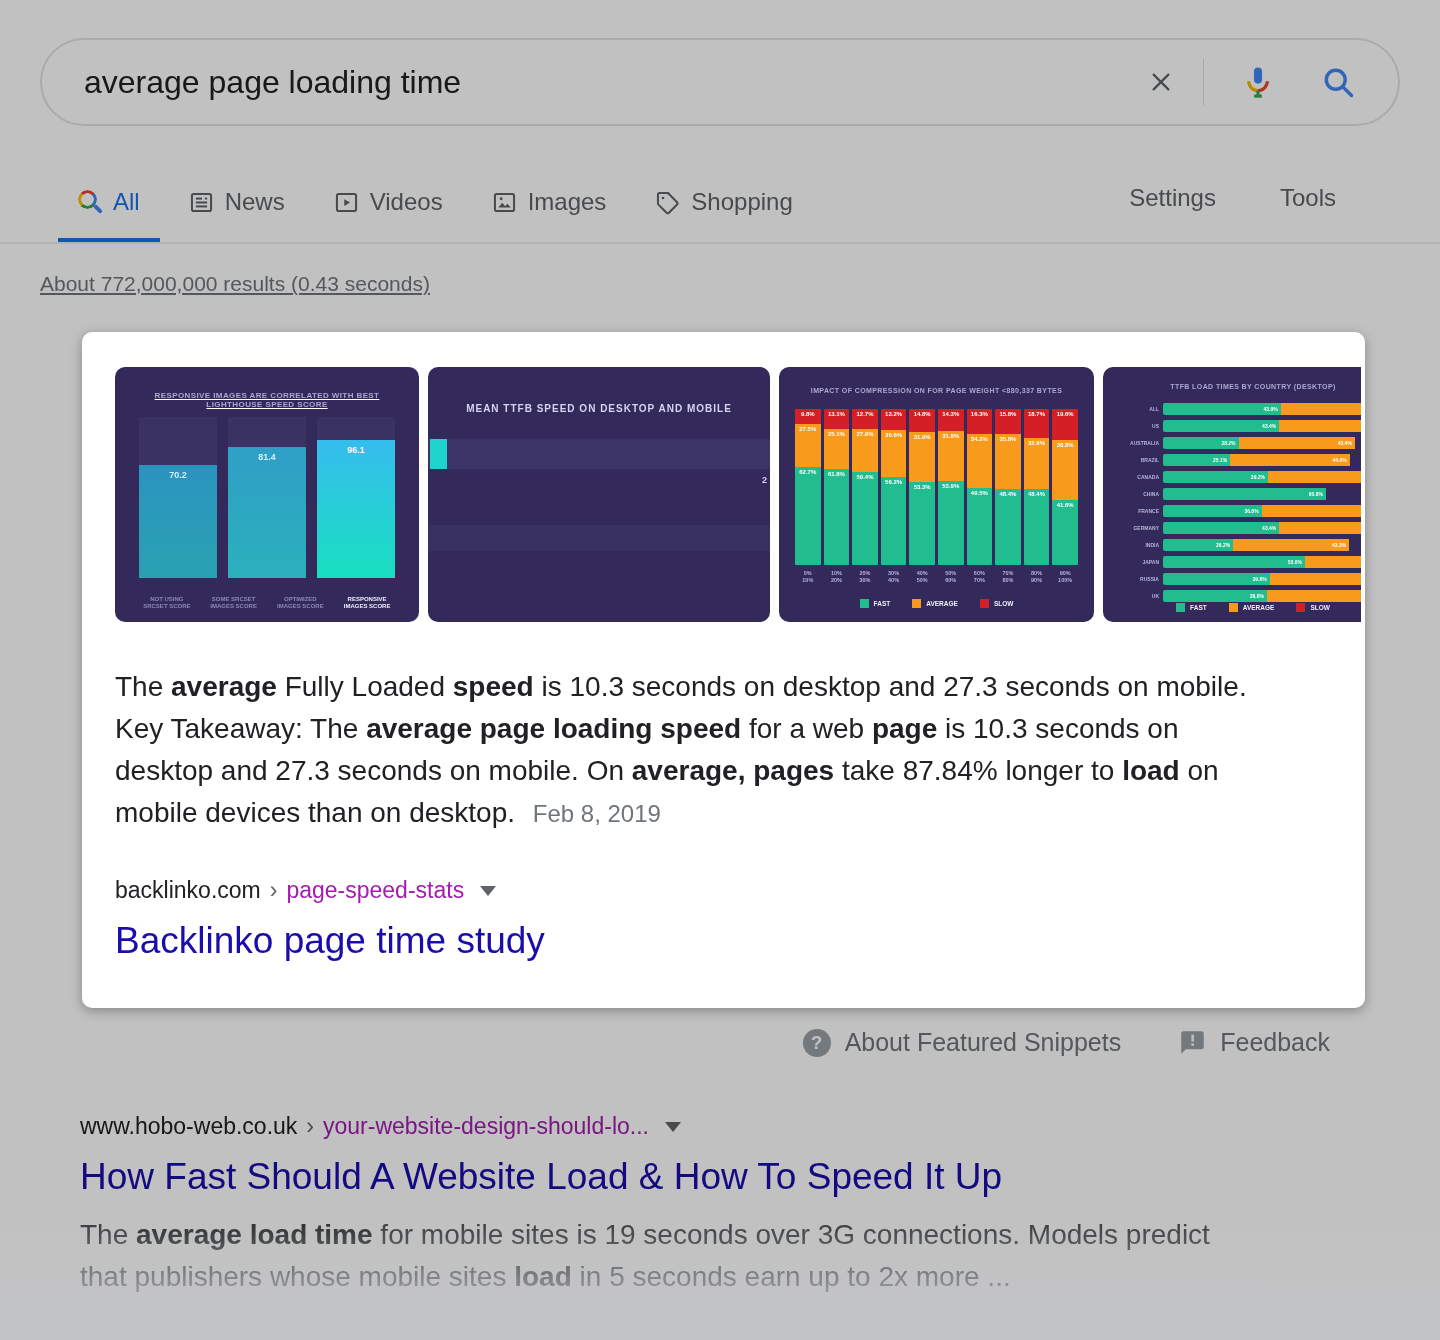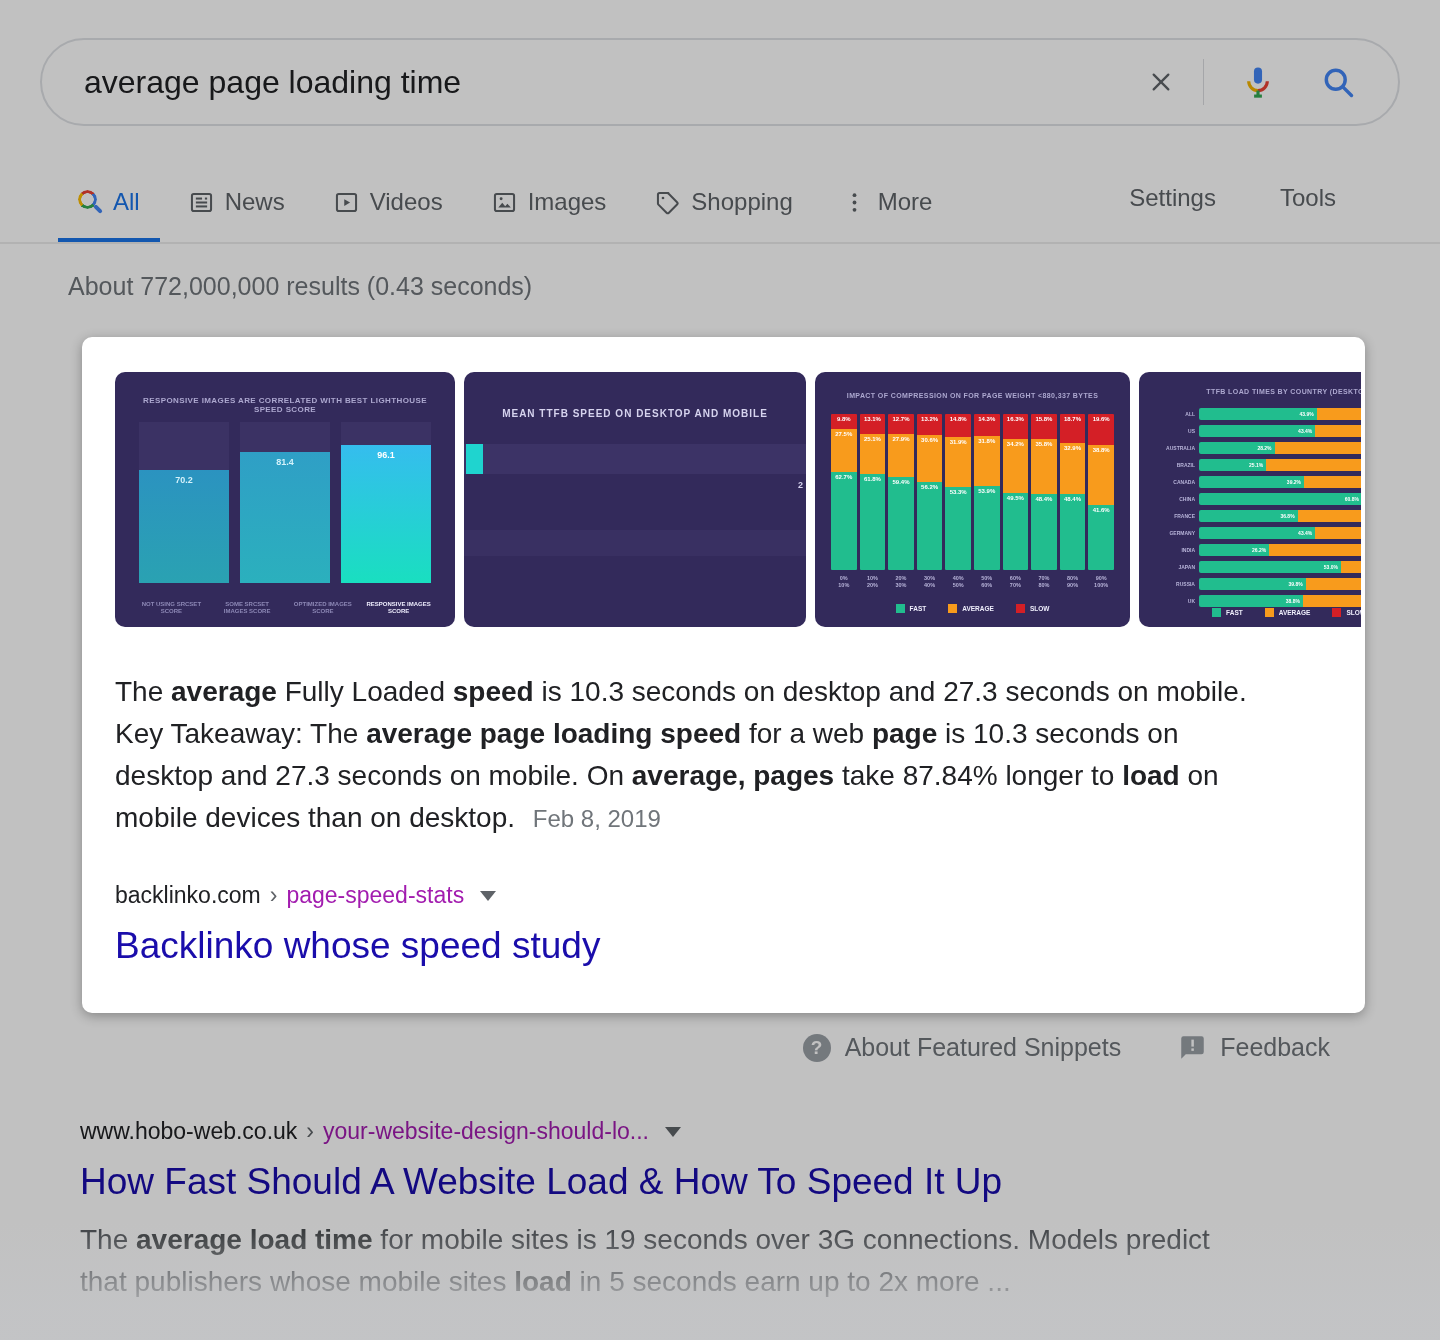--- a/index.html
+++ b/index.html
@@ -37,28 +37,28 @@
   
   .all-mag{position:relative;width:25px;height:25px;display:inline-block;}
   .all-mag .ring{position:absolute;left:0;top:0;width:19px;height:19px;border-radius:50%;
     background:conic-gradient(from -45deg,#ea4335 0 25%,#4285f4 0 50%,#34a853 0 75%,#fbbc05 0 100%);
     -webkit-mask:radial-gradient(circle at center,transparent 0 6px,#000 6.5px);
     mask:radial-gradient(circle at center,transparent 0 6px,#000 6.5px);}
   .all-mag .handle{position:absolute;width:10px;height:4px;background:#4285f4;left:15px;top:17px;
     transform:rotate(45deg);border-radius:2px;}
 
   
-  .stats{margin:28px 0 0 68px;font-size:25px;color:#70757a;}
+  .stats{margin:28px 0 0 40px;font-size:21px;color:#70757a;text-decoration:underline;}
 
   
   .card{position:relative;z-index:10;margin:36px 0 0 82px;width:1283px;box-sizing:border-box;
     background:#fff;border-radius:10px;padding:35px 33px 46px;box-shadow:0 3px 12px rgba(0,0,0,0.30);}
   .thumbs{display:flex;gap:9px;height:255px;overflow:hidden;margin-right:-29px;}
   .thumb{flex:none;height:255px;border-radius:10px;background:#332a5b;position:relative;overflow:hidden;color:#fff;cursor:pointer;}
-  .t1{width:340px;}.t2{width:342px;}.t3{width:315px;}.t4{width:340px;}
+  .t1{width:304px;text-decoration:underline;}.t2{width:342px;}.t3{width:315px;}.t4{width:340px;}
 
   .c-title{text-align:center;font-weight:bold;color:#aca7cf;letter-spacing:0.4px;}
   .t1 .c-title{font-size:8px;margin-top:24px;padding:0 20px;}
   .t1 .plot{position:absolute;left:24px;right:24px;top:50px;bottom:44px;display:flex;gap:11px;}
   .t1 .colwrap{flex:1;position:relative;background:#3b3264;}
   .t1 .bar{position:absolute;left:0;right:0;bottom:0;}
   .t1 .val{position:absolute;top:5px;width:100%;text-align:center;font-size:9px;font-weight:bold;color:rgba(226,248,255,0.92);}
   .t1 .val.last{color:#ffffff;}
   .t1 .cats{position:absolute;left:24px;right:24px;bottom:12px;display:flex;gap:11px;}
   .t1 .cat{flex:1;text-align:center;font-size:6px;line-height:7px;color:#8d88b6;font-weight:600;}
@@ -191,30 +191,20 @@
       </div>
       <div class="tab">
         <span class="ticon">
           <svg width="27" height="27" viewBox="0 0 24 24" fill="none" stroke="#5f6368" stroke-width="1.8">
             <path d="M12.8 3.5H5A1.5 1.5 0 0 0 3.5 5v7.8c0 .4.16.78.44 1.06l7.2 7.2a1.5 1.5 0 0 0 2.12 0l7.24-7.24a1.5 1.5 0 0 0 0-2.12l-7.2-7.2a1.5 1.5 0 0 0-.5-.3z" stroke-linejoin="round"></path>
             <circle cx="8" cy="8" r="1.2" fill="#5f6368" stroke="none"></circle>
           </svg>
         </span>
         <span>Shopping</span>
       </div>
-      <div class="tab">
-        <span class="ticon">
-          <svg width="27" height="27" viewBox="0 0 24 24" fill="#5f6368">
-            <circle cx="12" cy="5.5" r="1.7"></circle>
-            <circle cx="12" cy="12" r="1.7"></circle>
-            <circle cx="12" cy="18.5" r="1.7"></circle>
-          </svg>
-        </span>
-        <span>More</span>
-      </div>
     </div>
   <div class="tabs-right" id="tabs-right">
       <div class="rtab">Settings</div>
       <div class="rtab">Tools</div>
     </div>
 </div>
 
 <div class="stats">About 772,000,000 results (0.43 seconds)</div>
 
 <div class="card">
@@ -501,21 +491,21 @@
     <span id="snippet-rich"><span>The </span><b>average</b><span> Fully Loaded </span><b>speed</b><span> is 10.3 seconds on desktop and 27.3 seconds on mobile. Key Takeaway: The </span><b>average page loading speed</b><span> for a web </span><b>page</b><span> is 10.3 seconds on desktop and 27.3 seconds on mobile. On </span><b>average,</b><span> </span><b>pages</b><span> take 87.84% longer to </span><b>load</b><span> on mobile devices than on desktop.</span></span>
     <span class="date">Feb 8, 2019</span>
   </p>
 
   <div class="crumb">
     <span>backlinko.com</span>
     <span class="sep">›</span>
     <span class="path">page-speed-stats</span>
     <span class="caret"></span>
   </div>
-  <a class="rtitle">Backlinko whose speed study</a>
+  <a class="rtitle">Backlinko page time study</a>
 </div>
 
 <div class="snippet-footer">
   <span class="footer-item">
     <span class="q-icon">?</span>
     <span>About Featured Snippets</span>
   </span>
   <span class="footer-item">
     <span style="display:flex;">
       <svg width="27" height="27" viewBox="0 0 24 24" fill="#9aa0a6">

